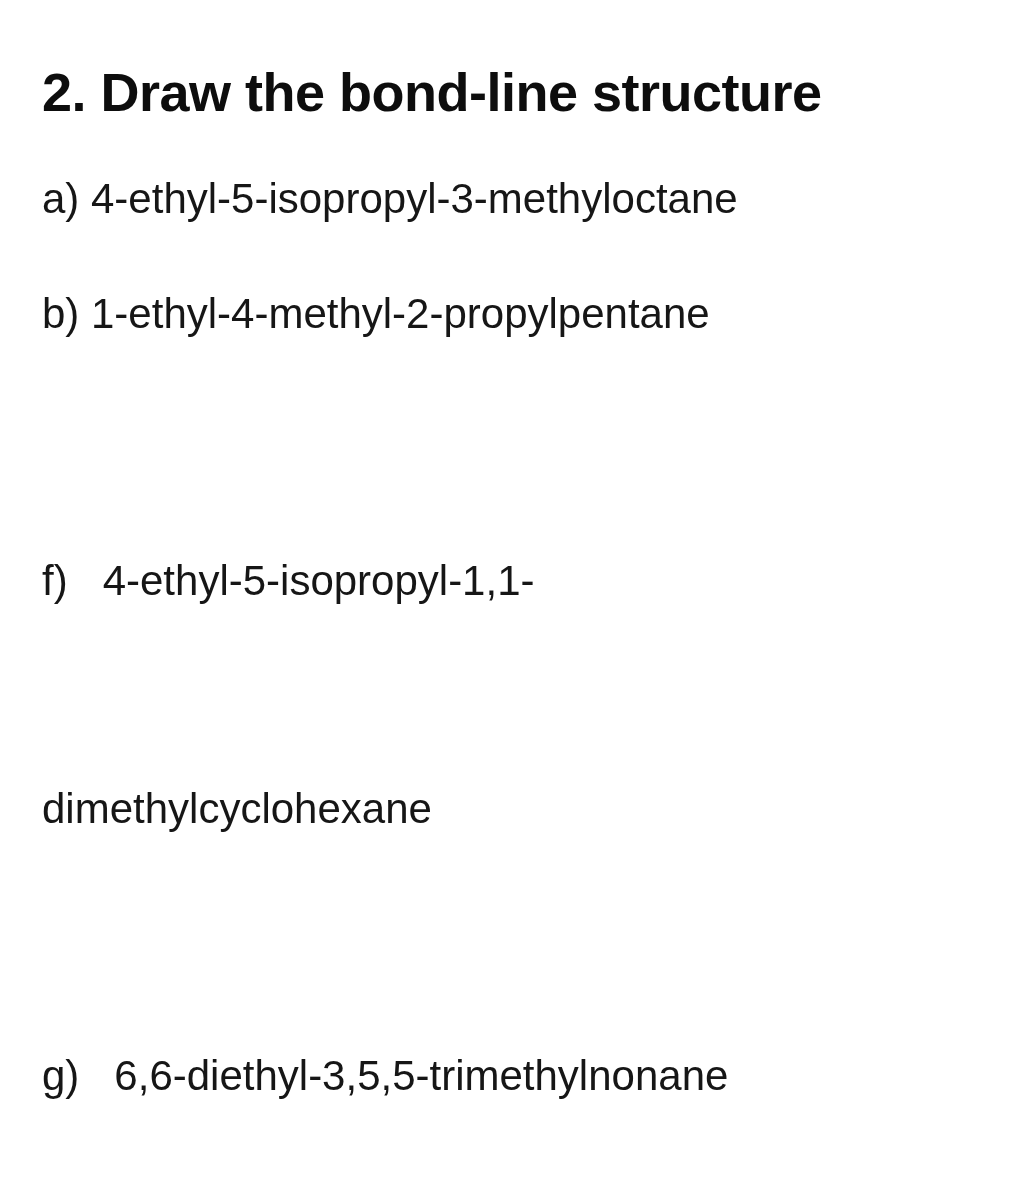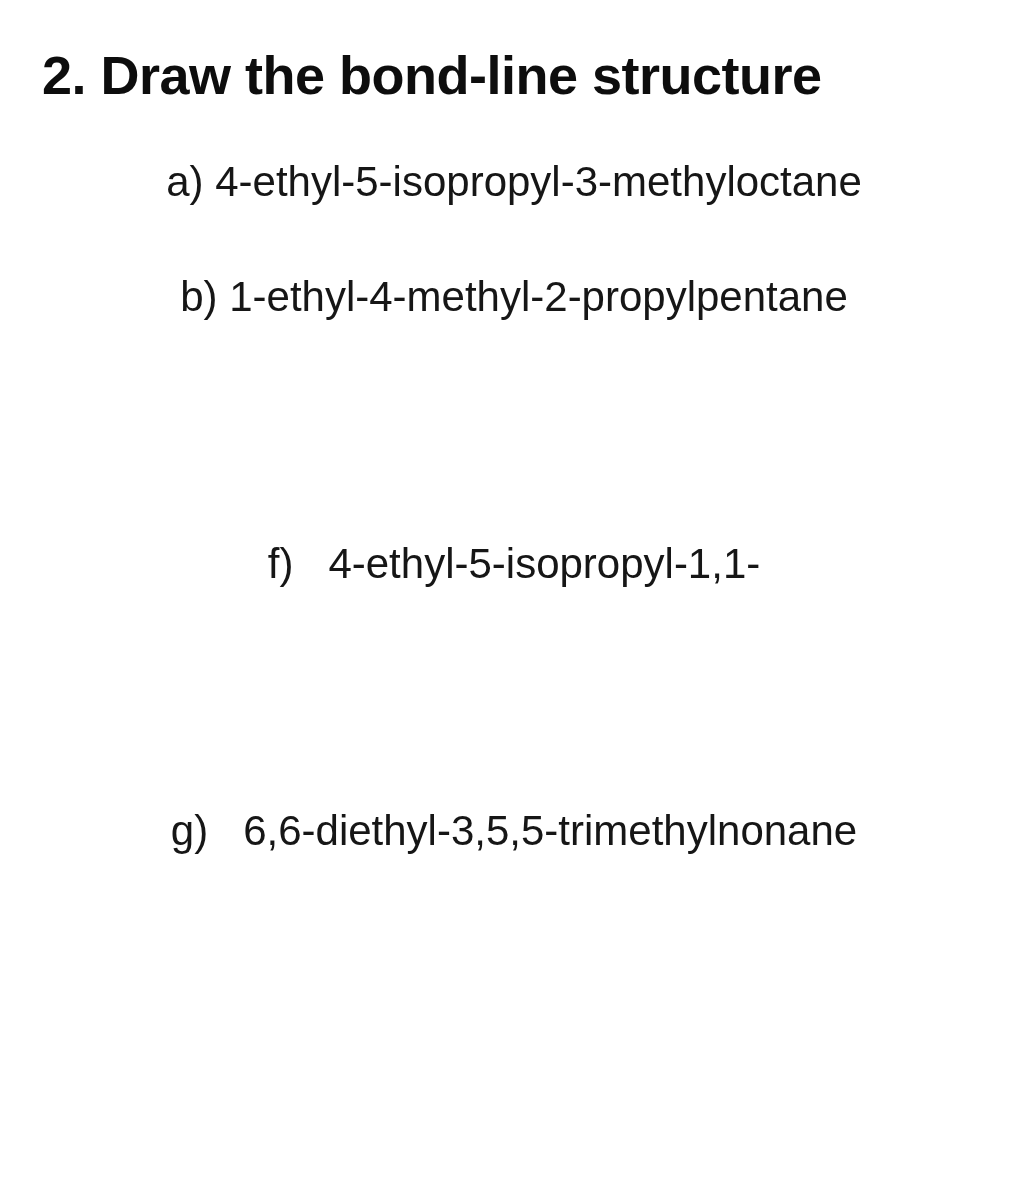--- a/index.html
+++ b/index.html
@@ -12,42 +12,41 @@
     height: 1200px;
     overflow: hidden;
     font-family: "Liberation Sans", sans-serif;
     color: #111111;
   }
   .page {
     box-sizing: border-box;
     width: 1016px;
     height: 1200px;
     background: #ffffff;
-    padding: 39px 30px 0 42px;
+    padding: 56px 30px 0 42px;
   }
   .heading {
     margin: 0 0 33px 0;
     font-size: 54px;
     font-weight: 700;
     line-height: 72px;
     letter-spacing: -0.5px;
     color: #0d0d0d;
   }
   .heading .line {
     display: block;
     white-space: pre-wrap;
   }
   .item {
     margin: 0 0 39px 0;
     font-size: 42px;
     font-weight: 400;
     line-height: 76px;
     color: #161616;
     white-space: pre-wrap;
-    text-align: center;
   }
   .item .line {
     display: block;
     white-space: pre-wrap;
   }
 </style>
 </head>
 <body>
 
 <div class="page">
@@ -55,17 +54,18 @@
   <h1 class="heading">
     <span class="line">2. Draw the bond-line structure</span>
   </h1>
 
   <p class="item">a) 4-ethyl-5-isopropyl-3-methyloctane</p>
 
   <p class="item">b) 1-ethyl-4-methyl-2-propylpentane</p>
 
   <p class="item">
     <span class="line">f)   4-ethyl-5-isopropyl-1,1-</span>
+    <span class="line">dimethylcyclohexane</span>
   </p>
 
   <p class="item">g)   6,6-diethyl-3,5,5-trimethylnonane</p>
 
 </div>
 
 </body></html>

